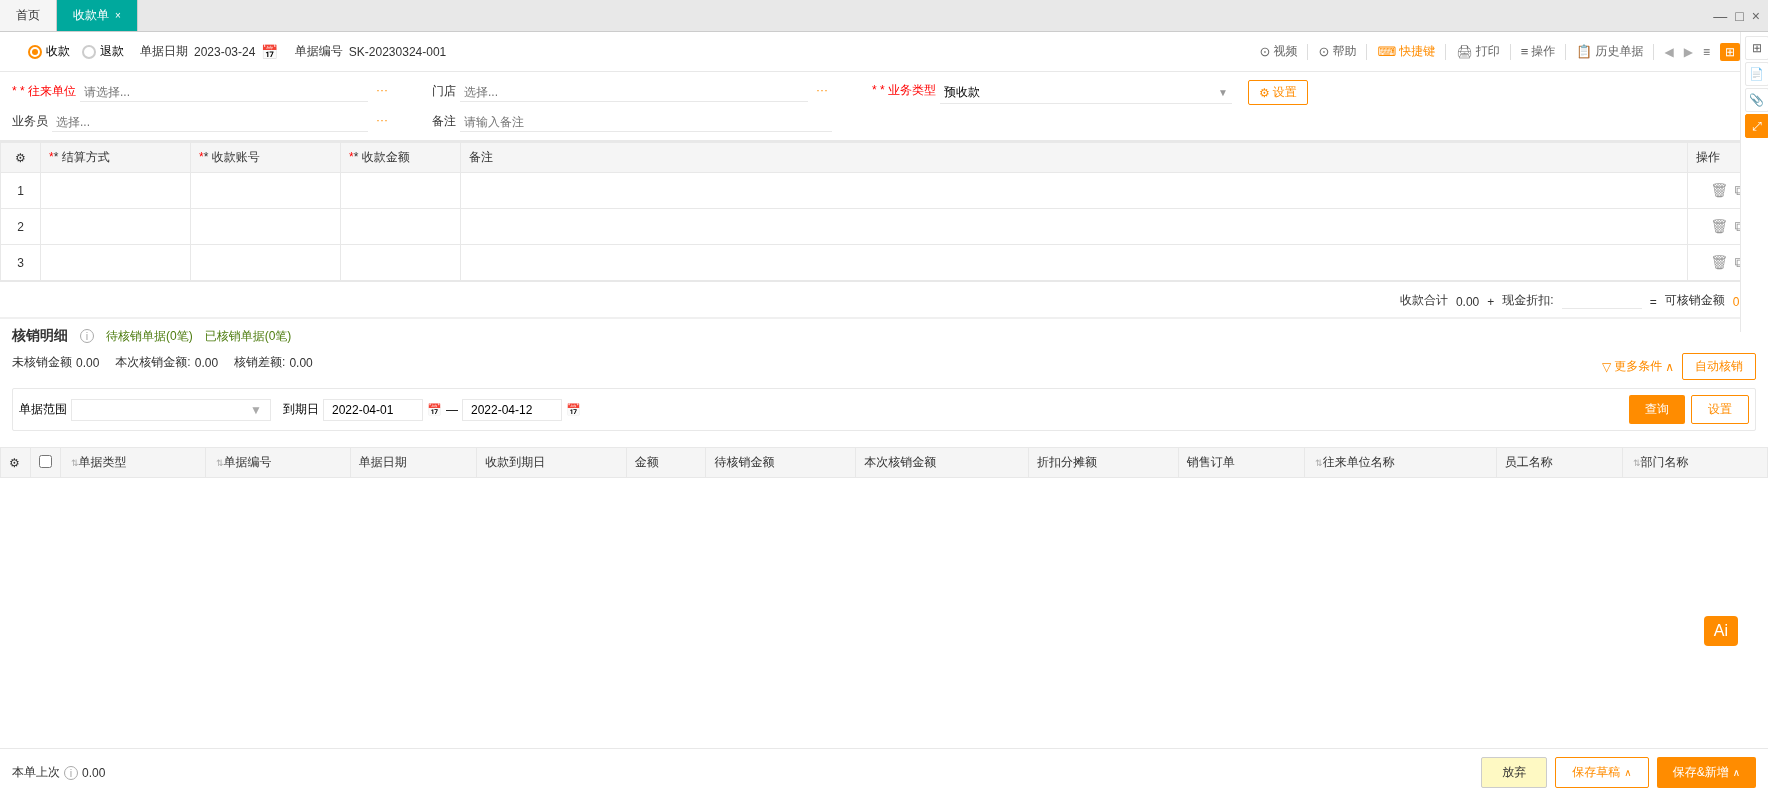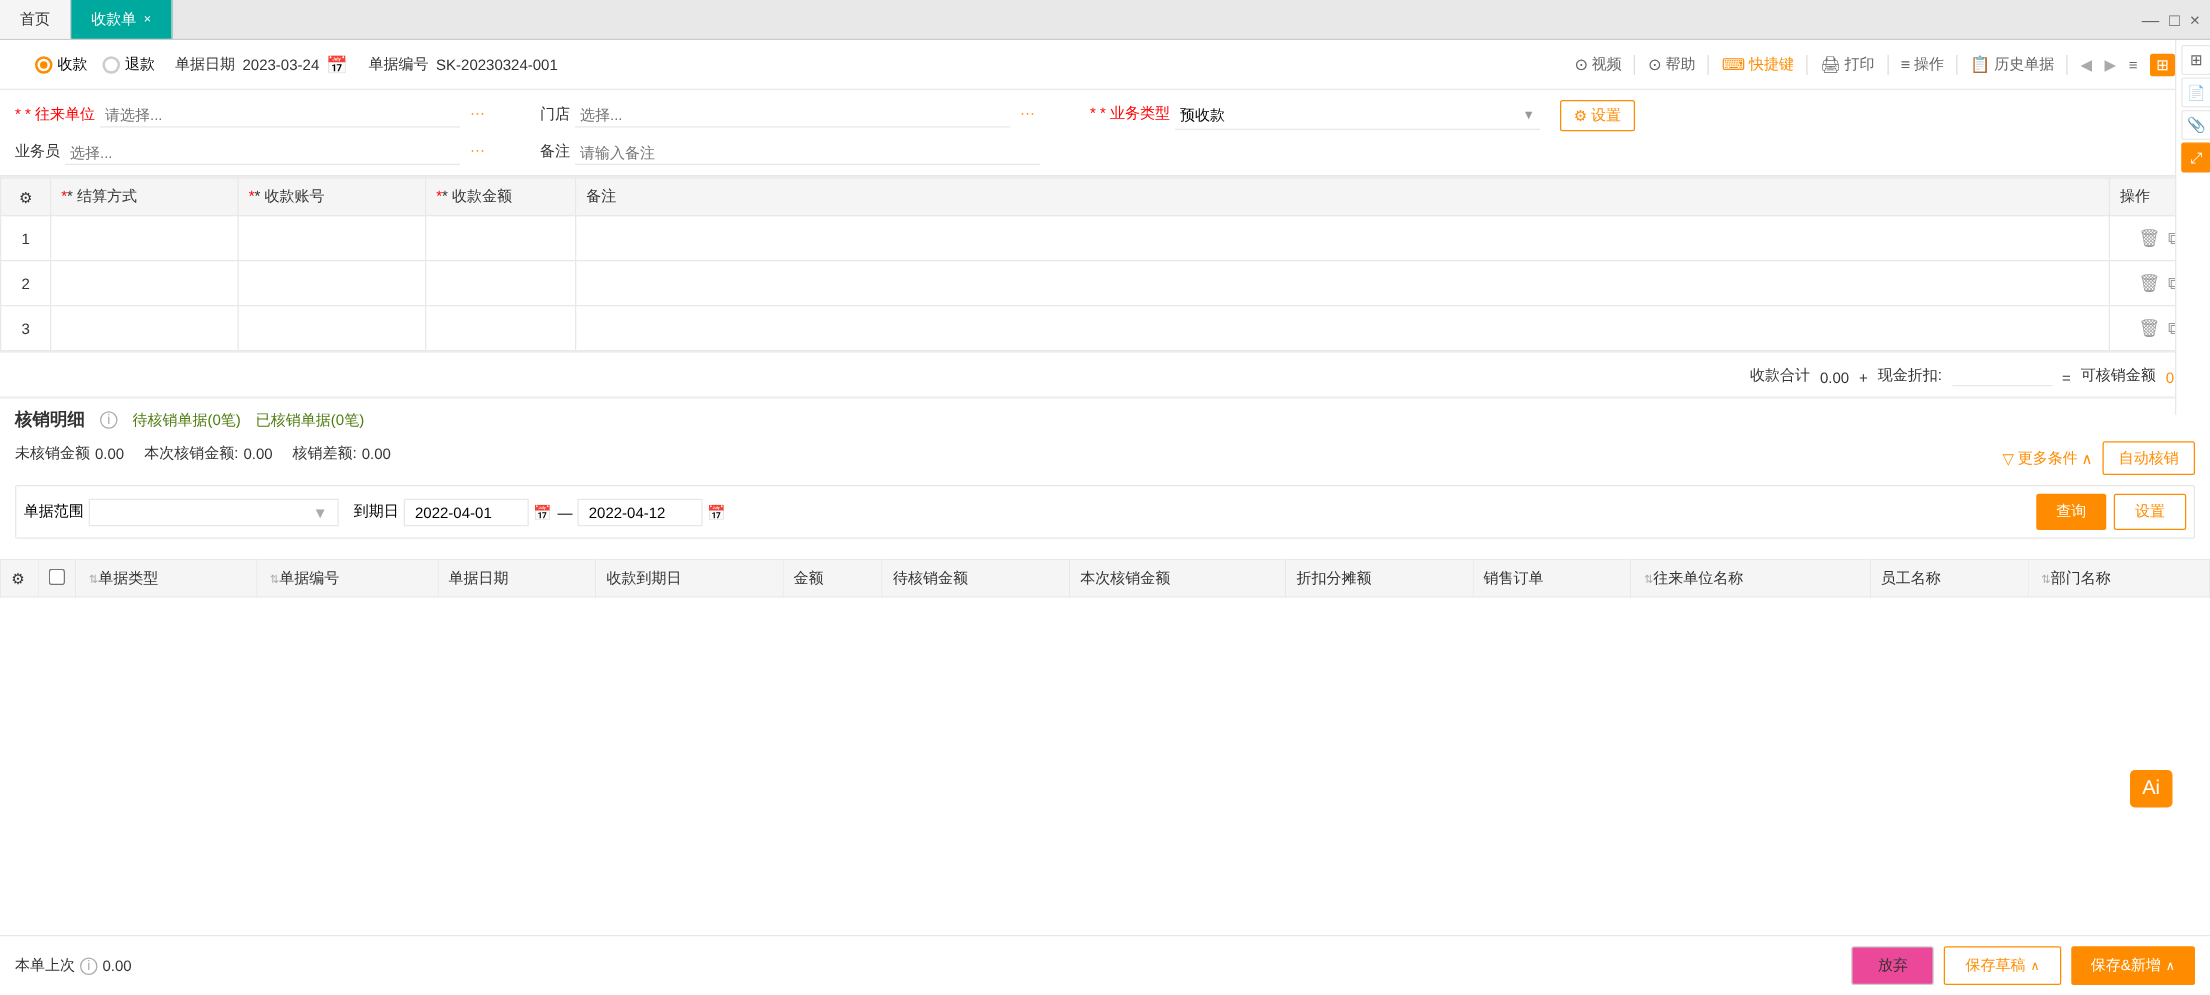--- a/index.html
+++ b/index.html
@@ -150,21 +150,21 @@
     .checkbox-col { width: 30px; text-align: center; }
     
     
     .footer {
       display: flex; align-items: center; padding: 8px 12px; border-top: 1px solid #e8e8e8;
       background: #fff; gap: 8px;
     }
     .footer-info { display: flex; align-items: center; gap: 4px; color: #333; }
     .footer-right { margin-left: auto; display: flex; gap: 8px; }
     .btn-discard {
-      background: #ec4899; border: 1px solid #ccc; color: #333;
+      background: #fef9c3; border: 1px solid #ccc; color: #333;
       padding: 6px 20px; cursor: pointer; border-radius: 2px;
     }
     .btn-draft {
       background: #fff; border: 1px solid #ff8c00; color: #ff8c00;
       padding: 6px 16px; cursor: pointer; border-radius: 2px;
       display: flex; align-items: center; gap: 4px;
     }
     .btn-save {
       background: #ff8c00; border: none; color: #fff;
       padding: 6px 16px; cursor: pointer; border-radius: 2px;

